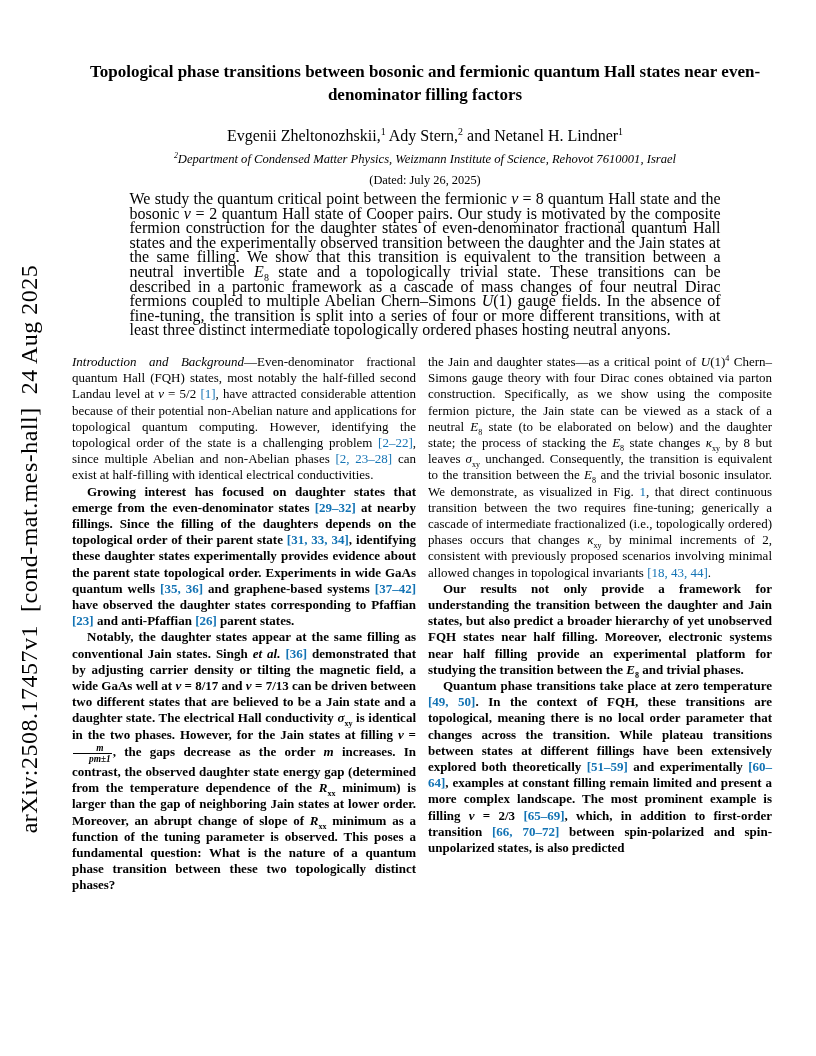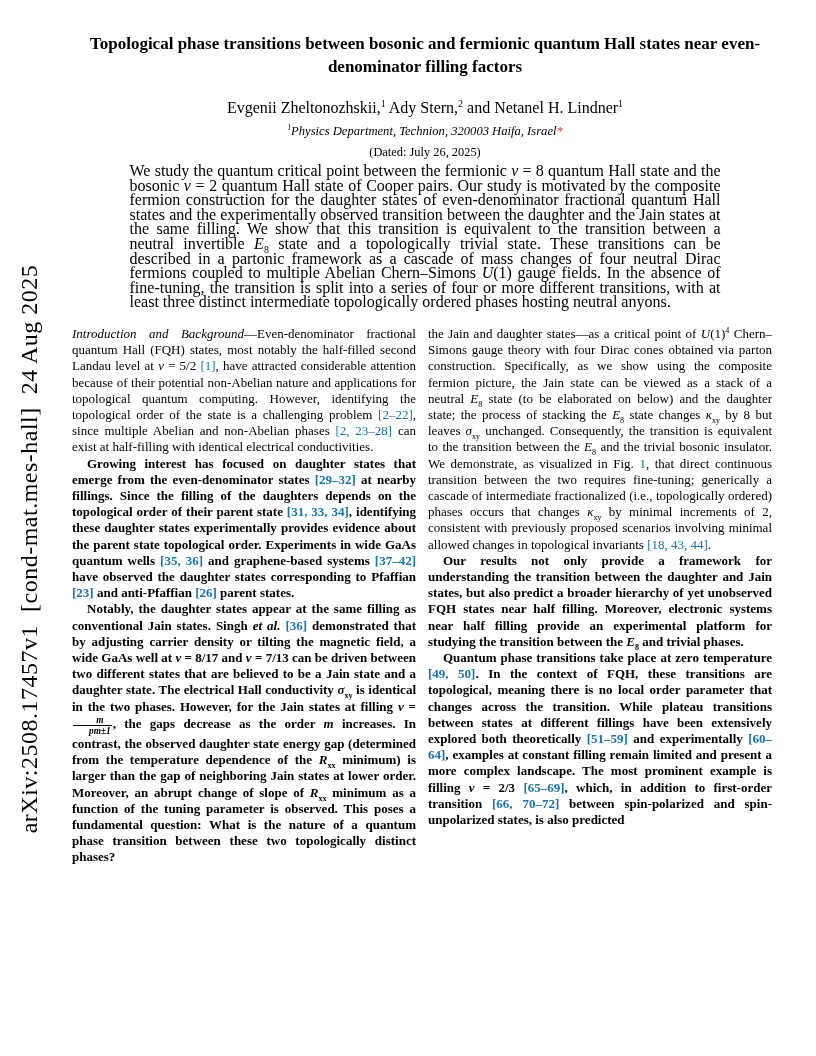--- a/index.html
+++ b/index.html
@@ -18,21 +18,21 @@
     left: 16px;
     top: 52%;
     transform: translateY(-50%) rotate(180deg);
     writing-mode: vertical-rl;
     font-size: 24px;
     letter-spacing: 0.5px;
     white-space: pre;
     color: #000;
   }
   .content {
-    padding: 32px 38px 0 72px;
+    padding: 60px 38px 0 72px;
   }
   h1.title {
     font-size: 17px;
     font-weight: bold;
     text-align: center;
     max-width: 712px;
     margin: 0 auto 20px auto;
     line-height: 1.38;
   }
   .authors {
@@ -99,21 +99,21 @@
   fr fn { border-bottom: 0.8px solid #000; }
 </style>
 </head>
 <body>
 
 <div class="arxiv-stamp">arXiv:2508.17457v1  [cond-mat.mes-hall]  24 Aug 2025</div>
 
 <div class="content">
   <h1 class="title">Topological phase transitions between bosonic and fermionic quantum Hall states near even-denominator filling factors</h1>
   <div class="authors">Evgenii Zheltonozhskii,<sup>1</sup> Ady Stern,<sup>2</sup> and Netanel H. Lindner<sup>1</sup></div>
-  <div class="affil"><sup>1</sup>Physics Department, Technion, 320003 Haifa, Israel<fnm>*</fnm></div>
+  <div class="affil"><sup>2</sup>Department of Condensed Matter Physics, Weizmann Institute of Science, Rehovot 7610001, Israel</div>
   <div class="dated">(Dated: July 26, 2025)</div>
   <div class="abstract">We study the quantum critical point between the fermionic <i>ν</i> = 8 quantum Hall state and the bosonic <i>ν</i> = 2 quantum Hall state of Cooper pairs. Our study is motivated by the composite fermion construction for the daughter states of even-denominator fractional quantum Hall states and the experimentally observed transition between the daughter and the Jain states at the same filling. We show that this transition is equivalent to the transition between a neutral invertible <i>E</i><sub>8</sub> state and a topologically trivial state. These transitions can be described in a partonic framework as a cascade of mass changes of four neutral Dirac fermions coupled to multiple Abelian Chern–Simons <i>U</i>(1) gauge fields. In the absence of fine-tuning, the transition is split into a series of four or more different transitions, with at least three distinct intermediate topologically ordered phases hosting neutral anyons.</div>
   <div class="columns">
     <div class="col" id="col-left">
         <p class="noindent"><i>Introduction and Background</i>—Even-denominator fractional quantum Hall (FQH) states, most notably the half-filled second Landau level at <i>ν</i> = 5/2 <cite>[1]</cite>, have attracted considerable attention because of their potential non-Abelian nature and applications for topological quantum computing. However, identifying the topological order of the state is a challenging problem <cite>[2–22]</cite>, since multiple Abelian and non-Abelian phases <cite>[2, 23–28]</cite> can exist at half-filling with identical electrical conductivities.</p>
         <p class="indent">Growing interest has focused on daughter states that emerge from the even-denominator states <cite>[29–32]</cite> at nearby fillings. Since the filling of the daughters depends on the topological order of their parent state <cite>[31, 33, 34]</cite>, identifying these daughter states experimentally provides evidence about the parent state topological order. Experiments in wide GaAs quantum wells <cite>[35, 36]</cite> and graphene-based systems <cite>[37–42]</cite> have observed the daughter states corresponding to Pfaffian <cite>[23]</cite> and anti-Pfaffian <cite>[26]</cite> parent states.</p>
         <p class="indent">Notably, the daughter states appear at the same filling as conventional Jain states. Singh <i>et al.</i> <cite>[36]</cite> demonstrated that by adjusting carrier density or tilting the magnetic field, a wide GaAs well at <i>ν</i> = 8/17 and <i>ν</i> = 7/13 can be driven between two different states that are believed to be a Jain state and a daughter state. The electrical Hall conductivity <i>σ</i><sub>xy</sub> is identical in the two phases. However, for the Jain states at filling <i>ν</i> = <fr><fn>m</fn><fd>pm±1</fd></fr>, the gaps decrease as the order <i>m</i> increases. In contrast, the observed daughter state energy gap (determined from the temperature dependence of the <i>R</i><sub>xx</sub> minimum) is larger than the gap of neighboring Jain states at lower order. Moreover, an abrupt change of slope of <i>R</i><sub>xx</sub> minimum as a function of the tuning parameter is observed. This poses a fundamental question: What is the nature of a quantum phase transition between these two topologically distinct phases?</p>
       </div>
     <div class="col" id="col-right">
         <p class="noindent">the Jain and daughter states—as a critical point of <i>U</i>(1)<sup>4</sup> Chern–Simons gauge theory with four Dirac cones obtained via parton construction. Specifically, as we show using the composite fermion picture, the Jain state can be viewed as a stack of a neutral <i>E</i><sub>8</sub> state (to be elaborated on below) and the daughter state; the process of stacking the <i>E</i><sub>8</sub> state changes <i>κ</i><sub>xy</sub> by 8 but leaves <i>σ</i><sub>xy</sub> unchanged. Consequently, the transition is equivalent to the transition between the <i>E</i><sub>8</sub> and the trivial bosonic insulator. We demonstrate, as visualized in Fig. <cite>1</cite>, that direct continuous transition between the two requires fine-tuning; generically a cascade of intermediate fractionalized (i.e., topologically ordered) phases occurs that changes <i>κ</i><sub>xy</sub> by minimal increments of 2, consistent with previously proposed scenarios involving minimal allowed changes in topological invariants <cite>[18, 43, 44]</cite>.</p>

